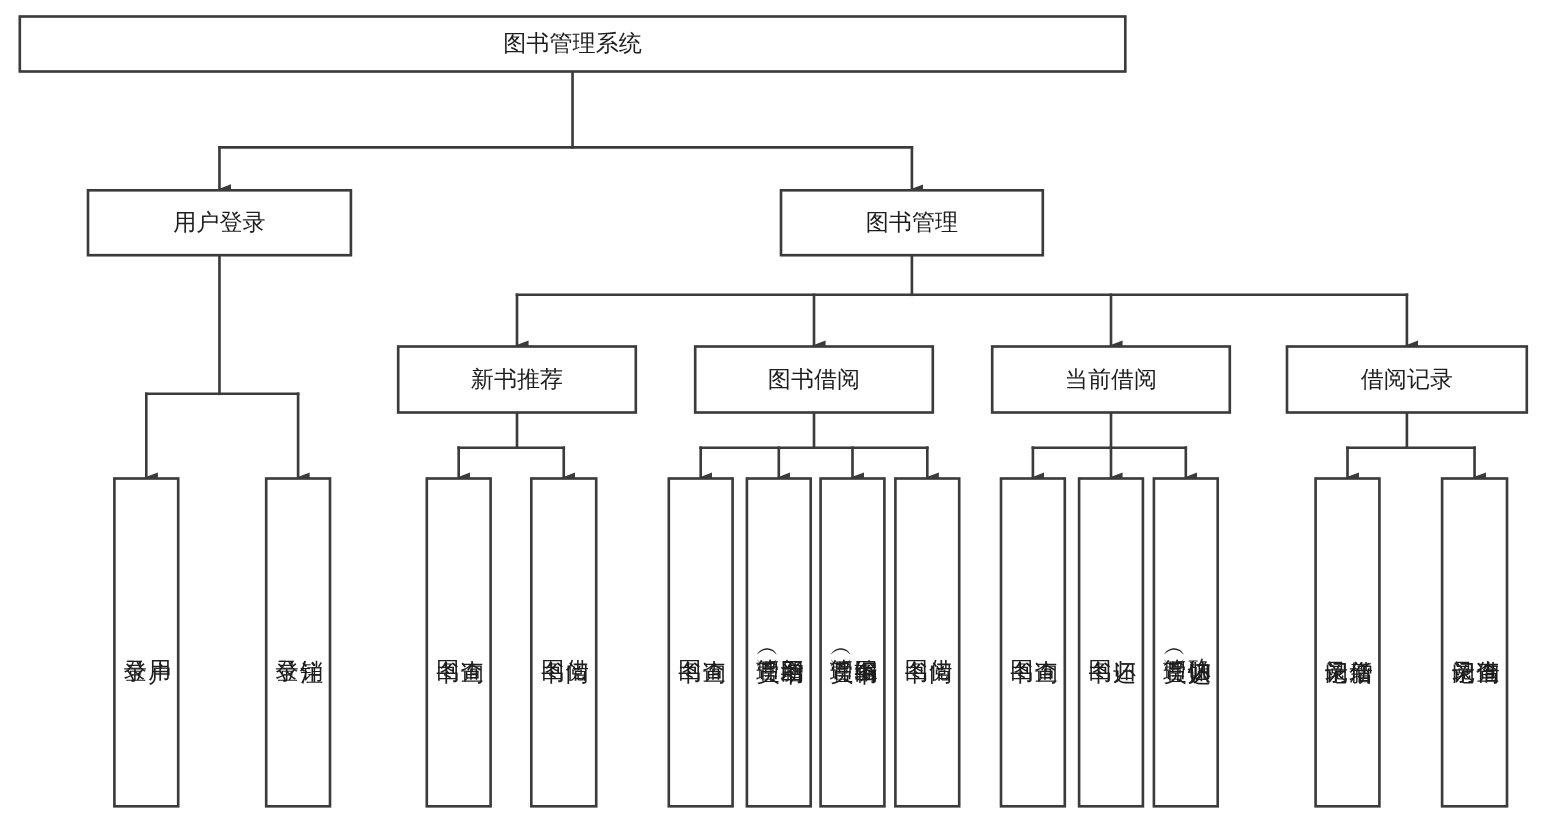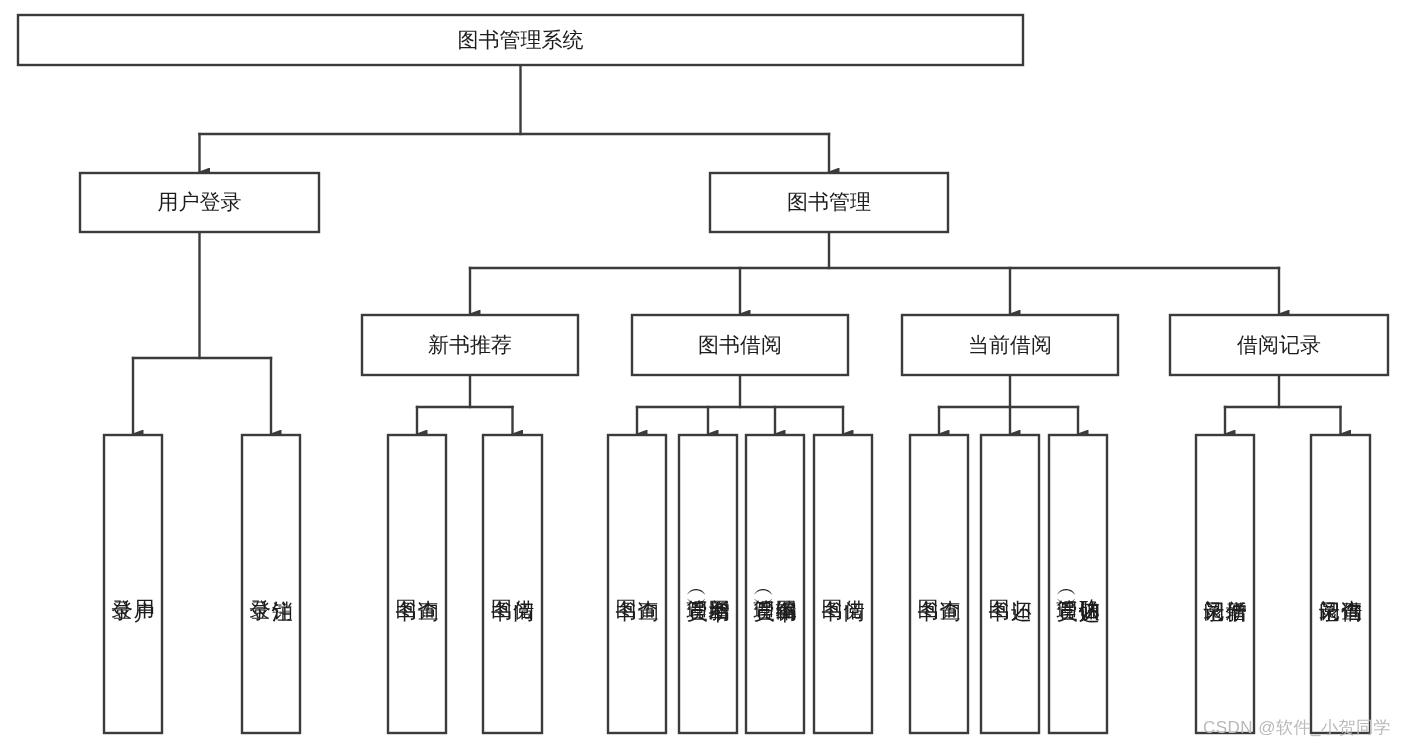--- a/index.html
+++ b/index.html
@@ -244,14 +244,13 @@
         </g>
         <g>
           <rect x="1311" y="435" width="59" height="298" class="node-rect"></rect>
           <foreignObject x="1311" y="435" width="59" height="298"><div xmlns="http://www.w3.org/1999/xhtml" class="vtext-wrap">
               <div class="vtext">查询借
 阅记录</div>
             </div></foreignObject>
         </g>
       </g>
   </svg>
-  <div class="watermark">CSDN @软件_小贺同学</div>
 </div>
 
 </body></html>

